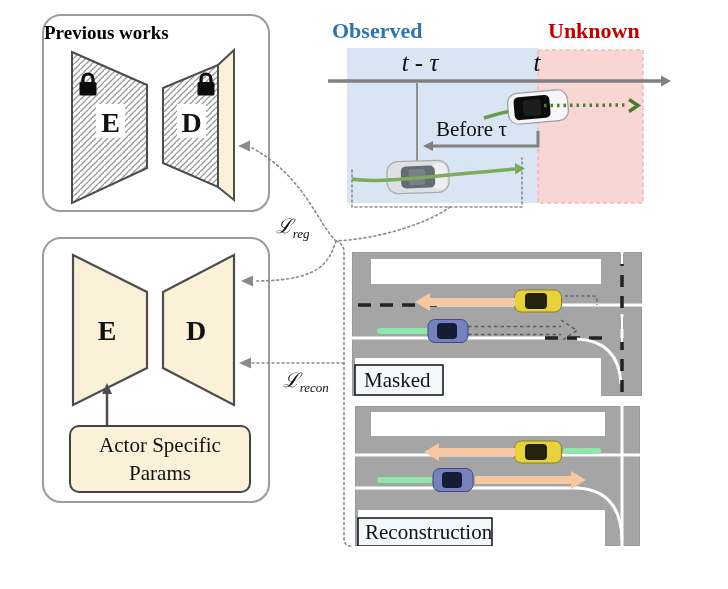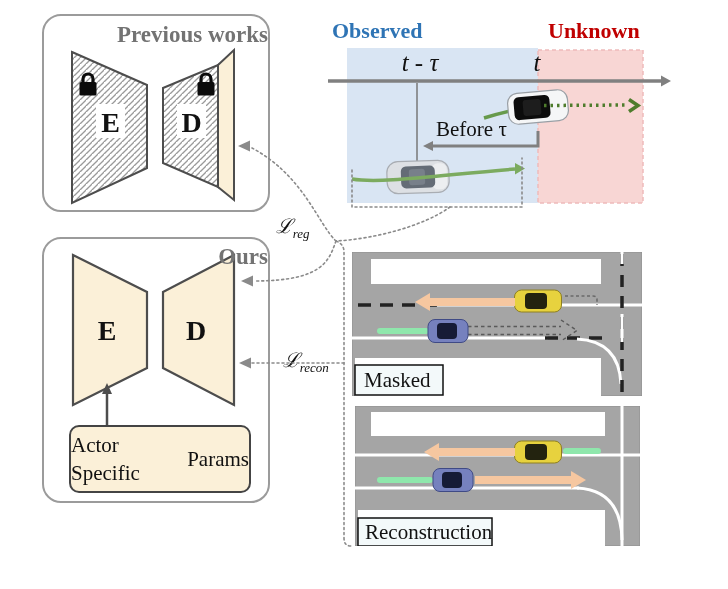--- a/index.html
+++ b/index.html
@@ -1,29 +1,29 @@
 <!DOCTYPE html>
 <html style="--observed-blue: #2E74B5; --unknown-red: #C00000; --observed-region: #D9E5F3; --unknown-region: #F8D6D4; --updated-params-cream: #FBF0D8; --road-gray: #A5A5A5; --history-green: #8FE7AC; --future-peach: #F6C7A0; --trajectory-green: #7CAB5F; --prediction-green: #4E7C2C; --connector-gray: #8A8A8A;"><head>
 <meta charset="utf-8">
 <style>
   html,body{margin:0;padding:0;background:#fff;}
   #canvas{position:relative;width:728px;height:589px;background:#fff;overflow:hidden;
           font-family:"Liberation Serif", serif;}
   .panel{position:absolute;background:#fff;border:2px solid #9b9b9b;border-radius:19px;box-sizing:border-box;}
-  .panel-title{position:absolute;width:100%;text-align:right;font-weight:bold;font-size:23px;color:#737373;}
+  .panel-title{position:absolute;width:100%;text-align:left;font-weight:bold;font-size:19px;color:#000000;}
   .abs{position:absolute;}
   svg{display:block;}
   svg text{font-family:"Liberation Serif", serif;}
   .letter{font-size:28px;font-weight:bold;fill:#111;}
   .tl-head{font-size:22px;font-weight:bold;}
   .tl-math{font-size:25px;font-style:italic;fill:#111;}
   .tl-before{font-size:21px;fill:#111;}
   .scene-label{font-size:21px;fill:#111;}
   #token-box{position:absolute;left:25px;top:186px;width:182px;height:68px;background:var(--updated-params-cream,#FBF0D8);
-             border:2px solid #444;border-radius:10px;display:flex;justify-content:center;
+             border:2px solid #444;border-radius:10px;display:flex;flex-direction:column;justify-content:center;
              align-items:center;font-size:21px;color:#111;line-height:1.35;box-sizing:border-box;}
   #legend-box{position:absolute;left:49px;top:519px;width:224px;height:42px;border:1.5px solid #b3b3b3;
               background:#fff;box-sizing:border-box;}
   #legend-swatch{position:absolute;left:9px;top:8px;width:25px;height:25px;background:var(--updated-params-cream,#FBF0D8);
                  border:2.5px solid #444;box-sizing:border-box;}
   #legend-text{position:absolute;left:44px;top:0;height:100%;display:flex;align-items:center;font-size:24px;color:#111;}
   .loss-label{position:absolute;font-style:italic;font-size:20px;color:#111;text-align:right;}
   .loss-label sub{font-size:13px;}
   #overlay{position:absolute;left:0;top:0;pointer-events:none;}
 </style>
@@ -59,21 +59,20 @@
       </g>
 
       <rect x="52" y="88" width="29" height="34" fill="#fff"></rect>
       <text x="66.5" y="116" text-anchor="middle" class="letter">E</text>
       <rect x="133" y="88" width="29" height="34" fill="#fff"></rect>
       <text x="147.5" y="116" text-anchor="middle" class="letter">D</text>
     </svg>
   </div>
 
   <div class="panel" style="left:42px;top:237px;width:228px;height:266px;">
-    <div class="panel-title" style="top:5px;">Ours</div>
     <svg width="224" height="262" viewBox="0 0 224 262">
       <polygon points="29,16 103,53 103,129 29,166" fill="#FBF0D8" stroke="#4d4d4d" stroke-width="2.2"></polygon>
       <polygon points="119,53 190,16 190,166 119,129" fill="#FBF0D8" stroke="#4d4d4d" stroke-width="2.2"></polygon>
       <text x="63" y="101" text-anchor="middle" class="letter">E</text>
       <text x="152" y="101" text-anchor="middle" class="letter">D</text>
 
       <line x1="63" y1="186" x2="63" y2="153" stroke="#4d4d4d" stroke-width="2.5"></line>
       <polygon points="58,155 68,155 63,144" fill="#4d4d4d"></polygon>
     </svg>
     <div id="token-box">
@@ -189,21 +188,21 @@
     <line x1="84" y1="46" x2="160" y2="46" stroke="#F6C7A0" stroke-width="8"></line>
     <polygon points="84,37 84,55 69,46" fill="#F6C7A0"></polygon>
     <line x1="120" y1="74" x2="216" y2="74" stroke="#F6C7A0" stroke-width="8"></line>
     <polygon points="216,65 216,83 231,74" fill="#F6C7A0"></polygon>
 
     <rect x="3" y="112" width="134" height="28" fill="#F3F9FA" stroke="#111" stroke-width="1.5"></rect>
     <text x="10" y="133" class="scene-label">Reconstruction</text>
   </svg>
 
   <div class="loss-label" style="left:276px;top:212px;"><span>ℒ</span><sub>reg</sub></div>
-  <div class="loss-label" style="left:283px;top:346px;"><span>ℒ</span><sub>recon</sub></div>
+  <div class="loss-label" style="left:283px;top:366px;"><span>ℒ</span><sub>recon</sub></div>
 
   <svg id="overlay" width="728" height="589" viewBox="0 0 728 589">
     <g fill="none" stroke="#8A8A8A" stroke-width="1.6" stroke-dasharray="2,3" stroke-linecap="round">
 
       <path d="M352,170 V207 H522 V158"></path>
 
       <path d="M450,207 C424,226 374,239 336,241"></path>
 
       <path d="M336,241 C318,224 304,176 252,148"></path>
 

